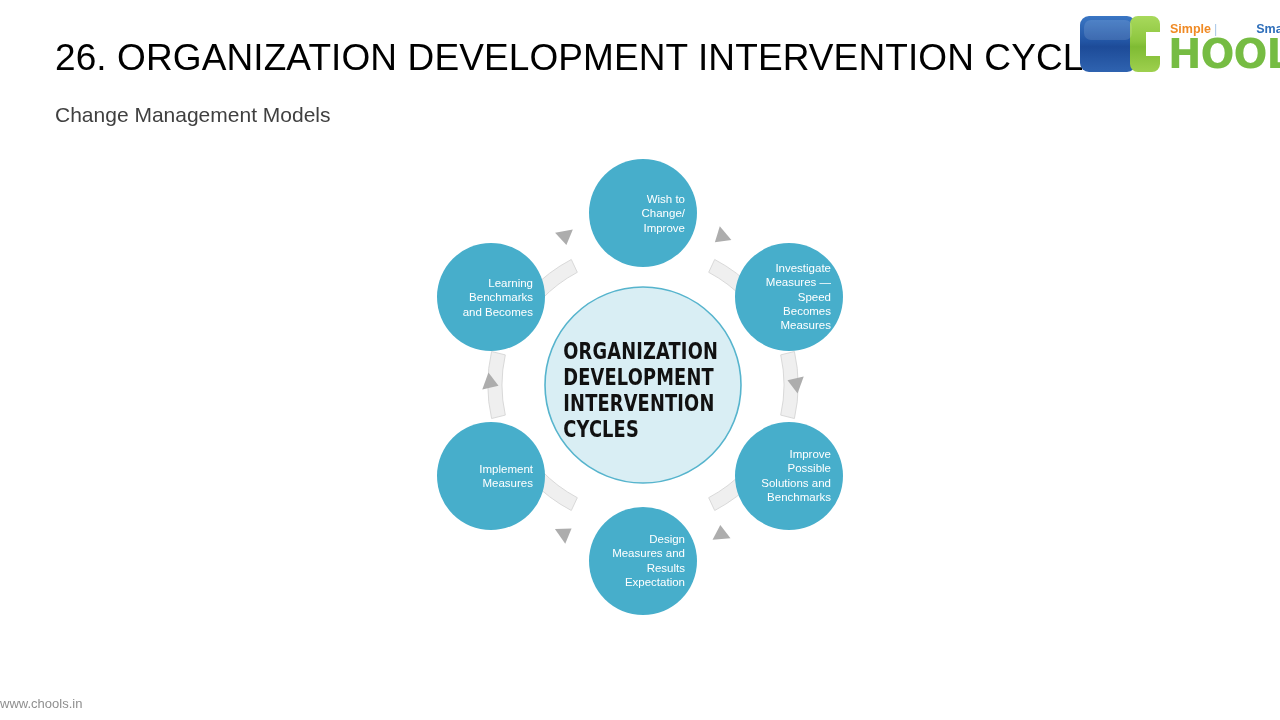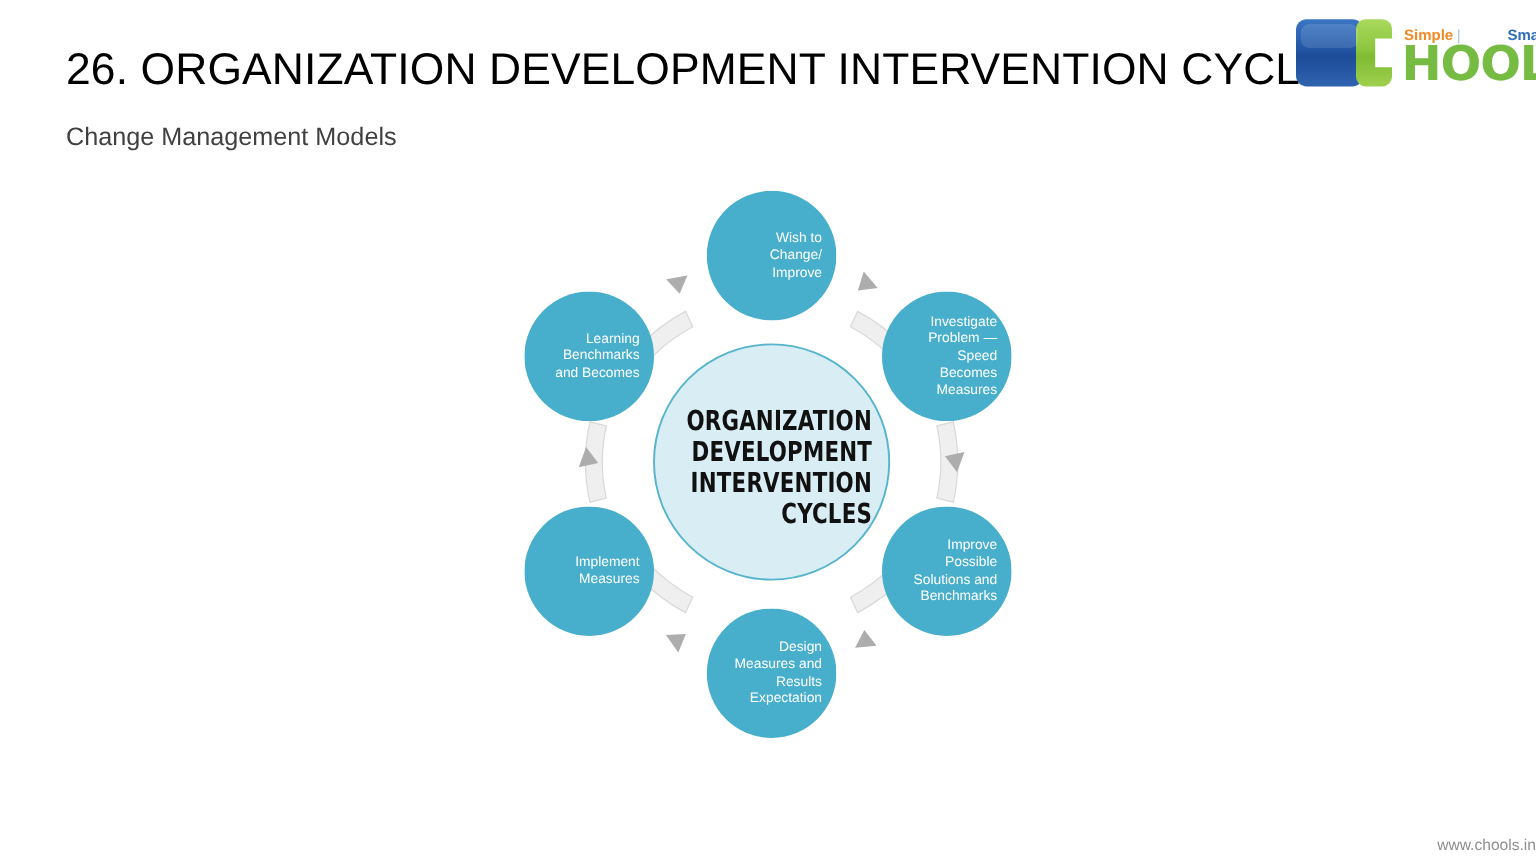--- a/index.html
+++ b/index.html
@@ -110,21 +110,21 @@
     position: absolute;
     width: 108px;
     height: 108px;
   }
   #center-hub-label {
     position: absolute;
     left: 50%;
     top: 50%;
     transform: translate(-50%, -50%);
     width: 190px;
-    text-align: right;
+    text-align: left;
     color: #111111;
     font-family: "DejaVu Sans Condensed", "Liberation Sans Narrow", "Liberation Sans", sans-serif;
     font-weight: 700;
     font-size: 23px;
     line-height: 26px;
     letter-spacing: 0.2px;
     font-stretch: condensed;
     transform-origin: center;
   }
   #center-hub-label span {
@@ -138,21 +138,21 @@
     width: 200px;
     height: 200px;
   }
 
   
   #footer-url {
     position: absolute;
     left: 0;
     right: 0;
     top: 696px;
-    text-align: right;
+    text-align: left;
     font-size: 13px;
     color: #8f8f8f;
   }
 </style>
 </head>
 <body>
 
 <div id="slide-title">26. ORGANIZATION DEVELOPMENT INTERVENTION CYCLE</div>
 
 <div id="slide-subtitle">Change Management Models</div>
@@ -235,21 +235,21 @@
       <div>Improve</div>
     </div>
   </div>
 
   <div class="cycle-node" style="left:320px; top:98px;">
     <svg width="108" height="108" viewBox="0 0 108 108">
       <circle cx="54" cy="54" r="54" fill="#47aecb"></circle>
     </svg>
     <div class="node-label">
       <div>Investigate</div>
-      <div>Problem —</div>
+      <div>Measures —</div>
       <div>Speed</div>
       <div>Becomes</div>
       <div>Measures</div>
     </div>
   </div>
 
   <div class="cycle-node" style="left:320px; top:277px;">
     <svg width="108" height="108" viewBox="0 0 108 108">
       <circle cx="54" cy="54" r="54" fill="#47aecb"></circle>
     </svg>

